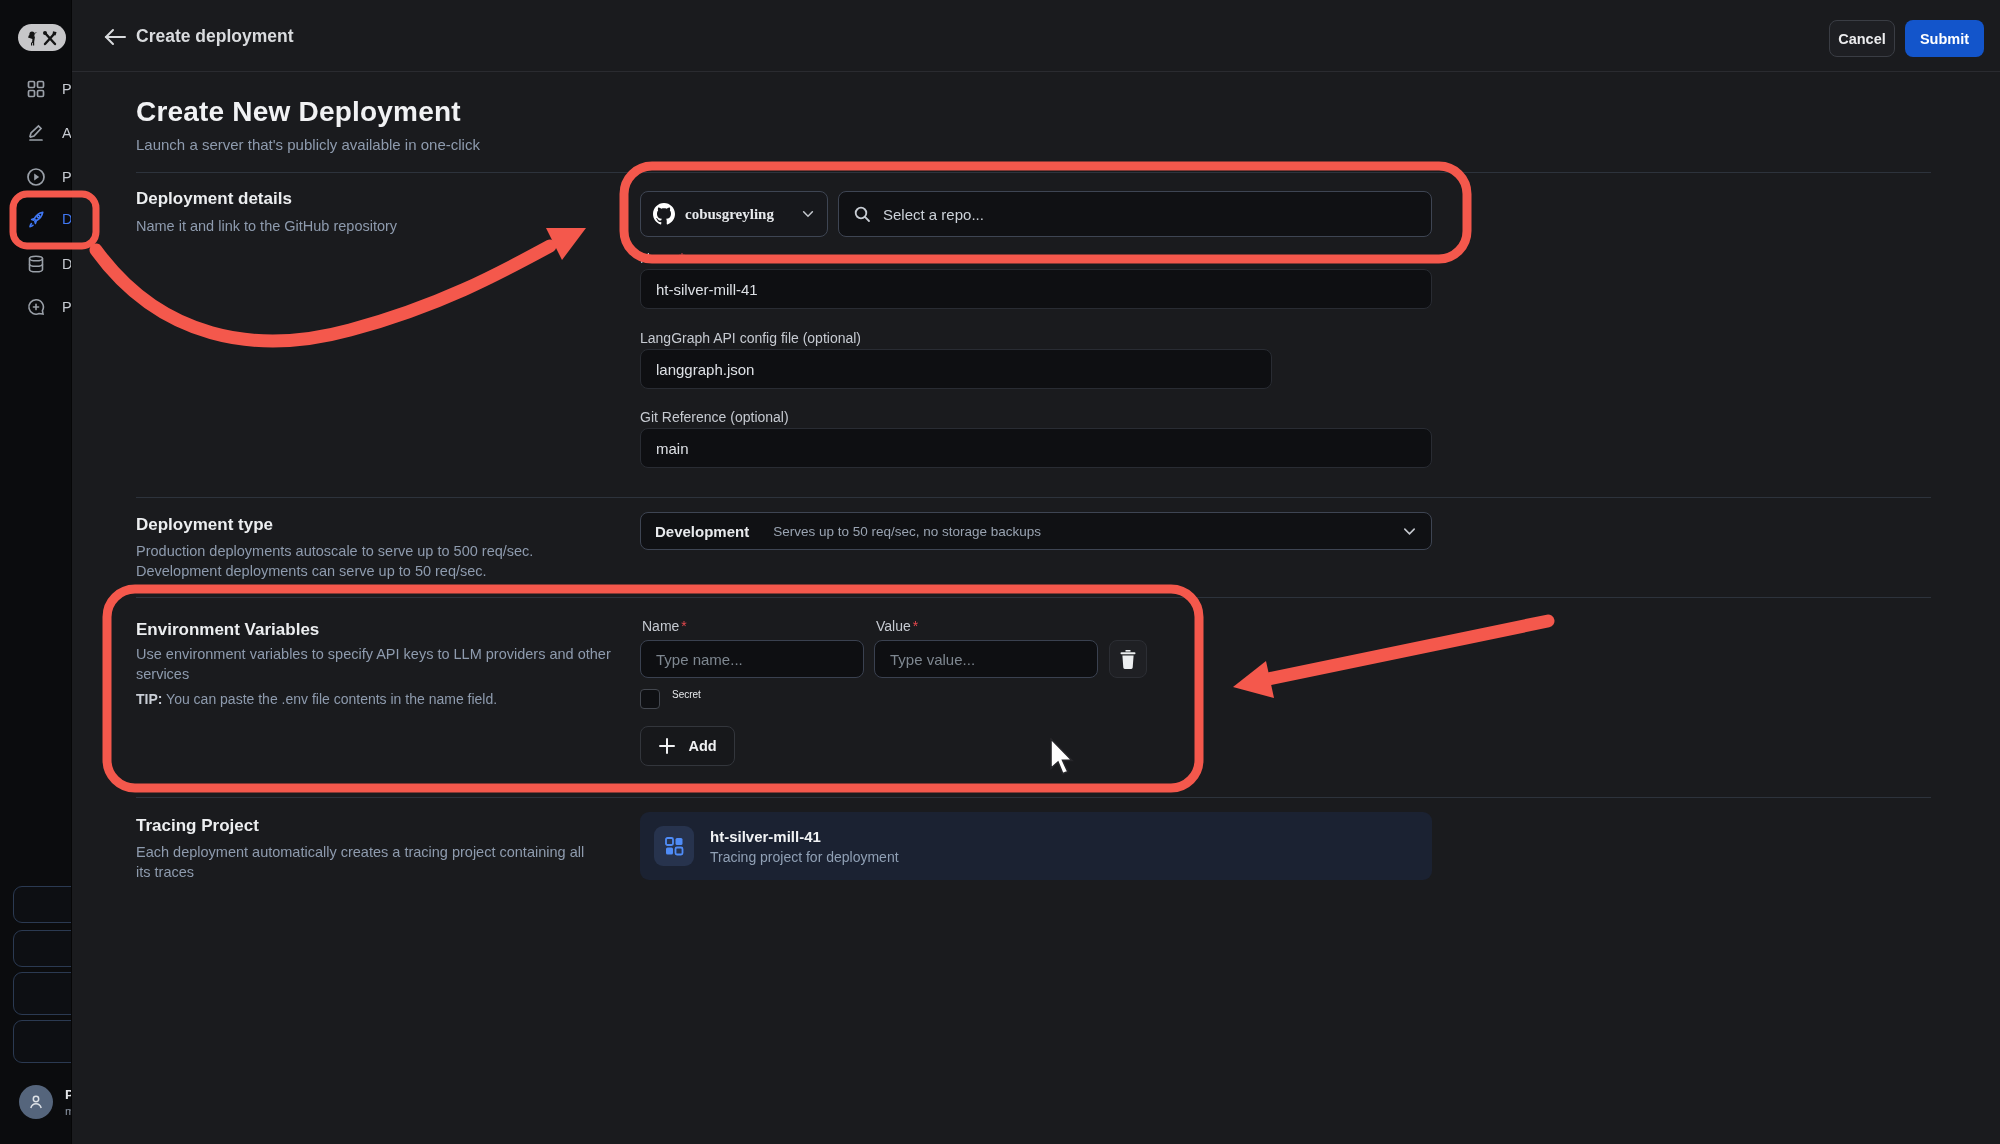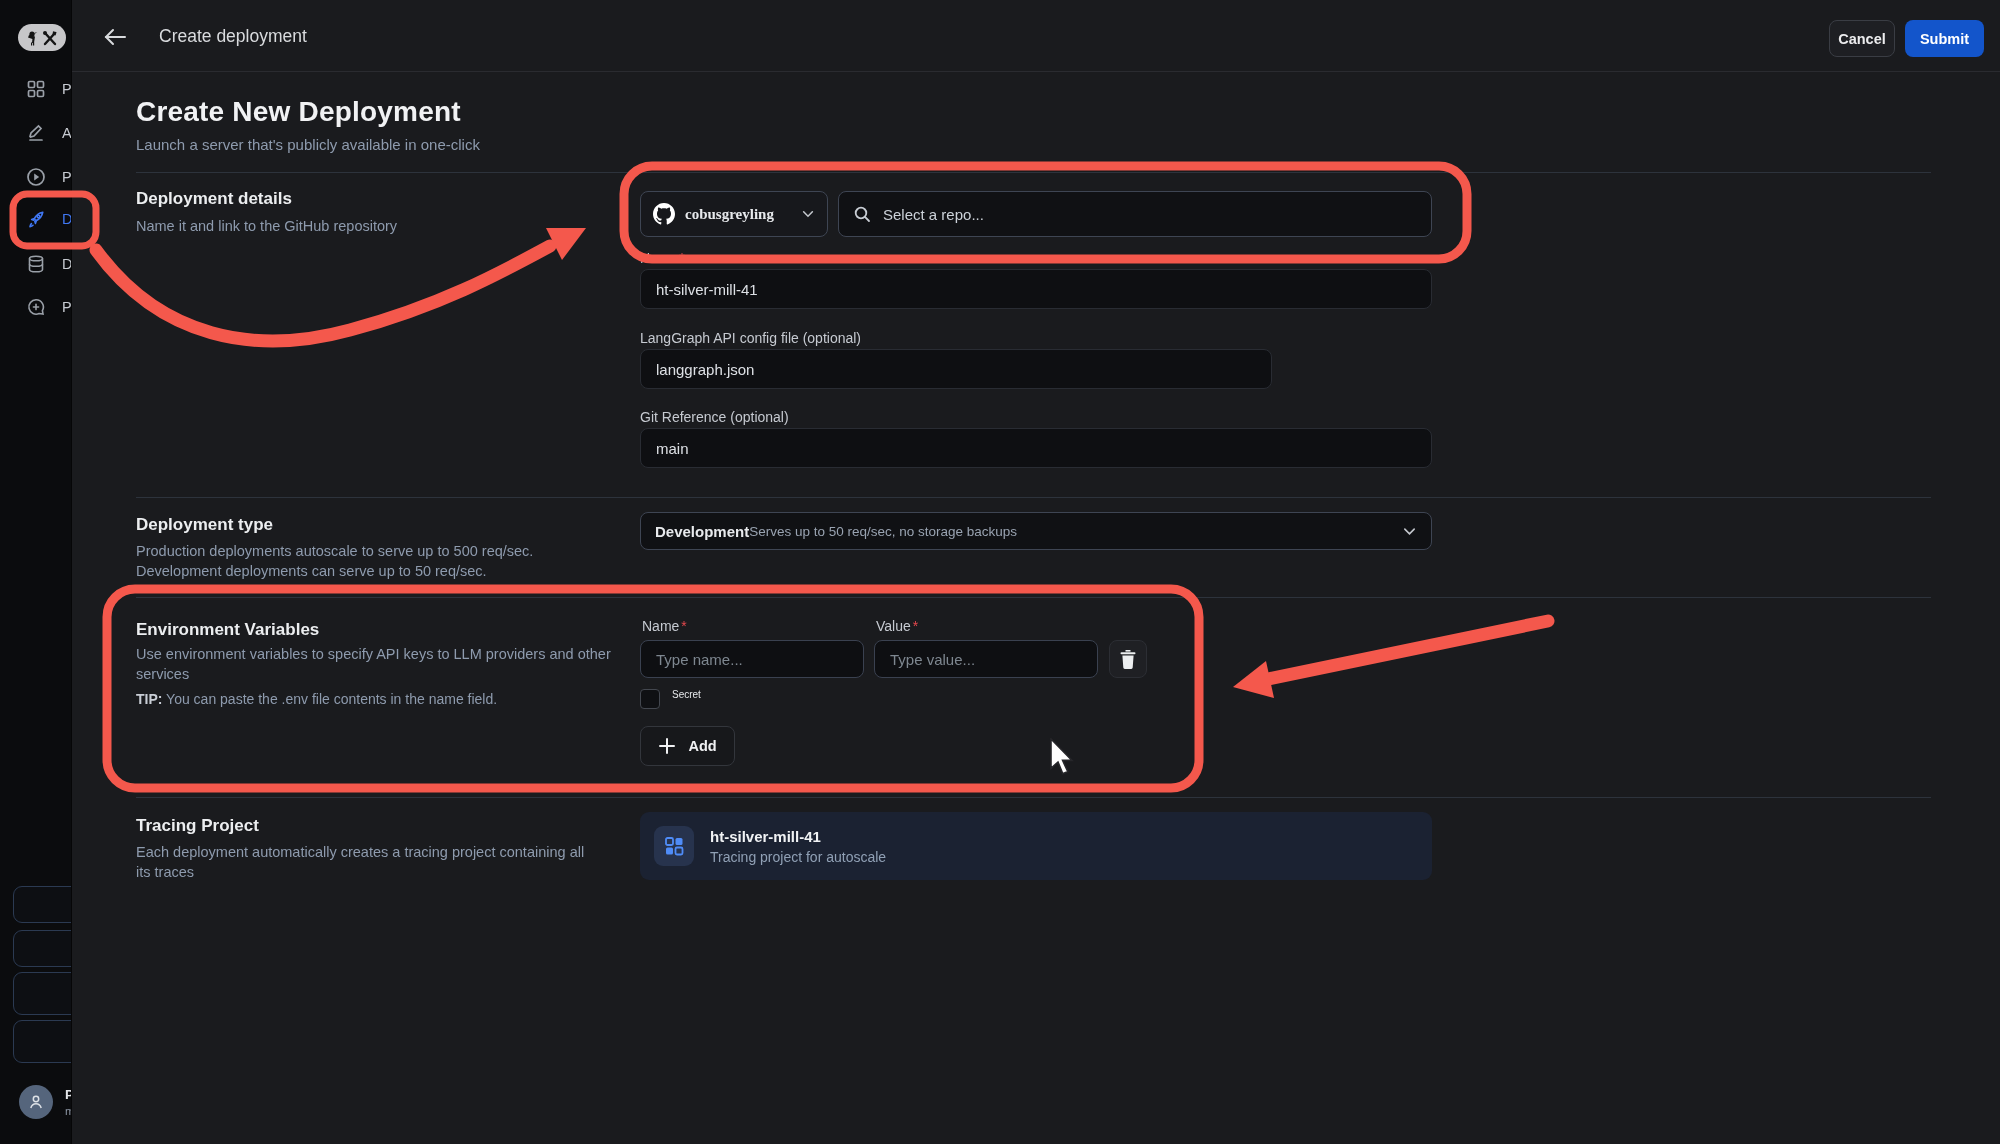--- a/index.html
+++ b/index.html
@@ -17,21 +17,21 @@
   .ghost-box { position:absolute; left:13px; width:86px; border:1px solid #2b3a52; border-radius:9px; background:#0d0f13; }
   .user-row { position:absolute; left:19px; top:1085px; display:flex; align-items:center; gap:12px; }
   .avatar { width:34px; height:34px; border-radius:50%; background:#55657c; display:flex; align-items:center; justify-content:center; }
   .user-meta div:first-child { font-size:13.5px; color:#e3e5e8; font-weight:600; }
   .user-meta div:last-child { font-size:11.5px; color:#8b95a3; margin-top:3px; }
 
   
   .overlay { position:absolute; left:71px; top:0; width:1929px; height:1144px; background:#1a1b1e; border-left:1px solid #060607; }
   .topbar { position:absolute; left:0; top:0; width:1929px; height:72px; border-bottom:1px solid #2a2b30; }
   .back-btn { position:absolute; left:30px; top:24px; width:28px; height:26px; color:#d8dadd; display:flex; align-items:center; }
-  .topbar-title { position:absolute; left:64px; top:26px; font-size:17.5px; font-weight:400; color:#d9dbde;margin-left:23px; }
+  .topbar-title { position:absolute; left:64px; top:26px; font-size:17.5px; font-weight:700; color:#d9dbde; }
   .btn { position:absolute; top:20px; height:37px; border-radius:8px; font-size:14.5px; font-weight:700;
     display:flex; align-items:center; justify-content:center; }
   .btn-cancel { right:106px; width:66px; border:1px solid #3a3d44; color:#ececee; background:#1e1f23; }
   .btn-submit { right:17px; width:79px; background:#1355cb; color:#ffffff; }
 
   .content { position:absolute; left:0; top:72px; width:1929px; height:1072px; }
   .h1 { position:absolute; left:64px; top:24px; font-size:28px; font-weight:700; color:#f1f2f4; letter-spacing:.2px; }
   .subtitle { position:absolute; left:64px; top:64px; font-size:15px; color:#8e9bae; }
   .divider { position:absolute; left:64px; right:70px; height:1px; background:rgba(125,148,182,0.20); }
   .sec-h { position:absolute; font-size:17px; font-weight:700; color:#eceef0; }
@@ -40,21 +40,21 @@
   .field-label { position:absolute; font-size:14px; color:#c6cad1; }
   .req { color:#e5484d; margin-left:2px; }
   .input { position:absolute; background:#0e0f12; border:1px solid #292c33; border-radius:8px;
     color:#dde0e5; font-size:15px; padding:0 15px; outline:none; }
   .input::placeholder { color:#7e8790; }
   .gh-btn { position:absolute; left:568px; top:119px; width:188px; height:46px; background:#17181c; border:1px solid #3e4553;
     border-radius:8px; display:flex; align-items:center; gap:10px; padding:0 12px; color:#e7e9ec; font-size:15px; font-weight:600;font-family:Liberation Serif, serif; }
   .repo-search { position:absolute; left:766px; top:119px; width:594px; height:46px; background:#101114; border:1px solid #3e4553;
     border-radius:8px; display:flex; align-items:center; gap:12px; padding:0 14px; color:#ccd2d9; font-size:15px; }
   .dropdown { position:absolute; left:568px; top:440px; width:792px; height:38px; background:#101114; border:1px solid #3e4553;
-    border-radius:8px; display:flex; align-items:center; gap:0; padding:0 14px; }
+    border-radius:8px; display:flex; align-items:center; gap:24px; padding:0 14px; }
   .dropdown .opt { color:#e8eaed; font-size:15px; font-weight:600; }
   .dropdown .hint { color:#99a3b1; font-size:13.5px; }
   .dropdown .chev { margin-left:auto; color:#c3c7cd; }
 
   .tip { position:absolute; left:64px; top:619px; font-size:14px; color:#8e9bae; }
   .tip b { color:#c9ced6; font-weight:700; }
   .icon-btn { position:absolute; left:1037px; top:568px; width:38px; height:38px; background:#1f2024; border:1px solid #2c2e34;
     border-radius:8px; display:flex; align-items:center; justify-content:center; }
   .checkbox { position:absolute; left:568px; top:617px; width:20px; height:20px; border:1.5px solid #43474f; border-radius:4px; background:#0f1013; }
   .check-lbl { position:absolute; left:600px; top:617px; font-size:10px; color:#e6e8eb; }
@@ -275,21 +275,21 @@
         <div class="trace-tile">
           <svg width="22" height="22" viewBox="0 0 22 22">
             <rect x="3" y="3" width="7" height="7" rx="1.5" fill="none" stroke="#4f8cf7" stroke-width="1.8"></rect>
             <rect x="12.5" y="3" width="7" height="7" rx="1.5" fill="#4f8cf7"></rect>
             <rect x="3" y="12.5" width="7" height="7" rx="1.5" fill="#4f8cf7"></rect>
             <rect x="12.5" y="12.5" width="7" height="7" rx="1.5" fill="none" stroke="#4f8cf7" stroke-width="1.8"></rect>
           </svg>
         </div>
         <div>
           <div class="trace-name">ht-silver-mill-41</div>
-          <div class="trace-sub">Tracing project for autoscale</div>
+          <div class="trace-sub">Tracing project for deployment</div>
         </div>
       </div>
     </div>
   </div>
 
   <svg class="annotations" width="2000" height="1144" viewBox="0 0 2000 1144">
     <g fill="none" stroke="#f4584c">
       <rect x="13" y="194" width="83" height="52" rx="14" stroke-width="7"></rect>
       <rect x="624" y="166" width="843" height="93" rx="28" stroke-width="9"></rect>
       <rect x="107" y="589" width="1092" height="199" rx="28" stroke-width="9"></rect>

